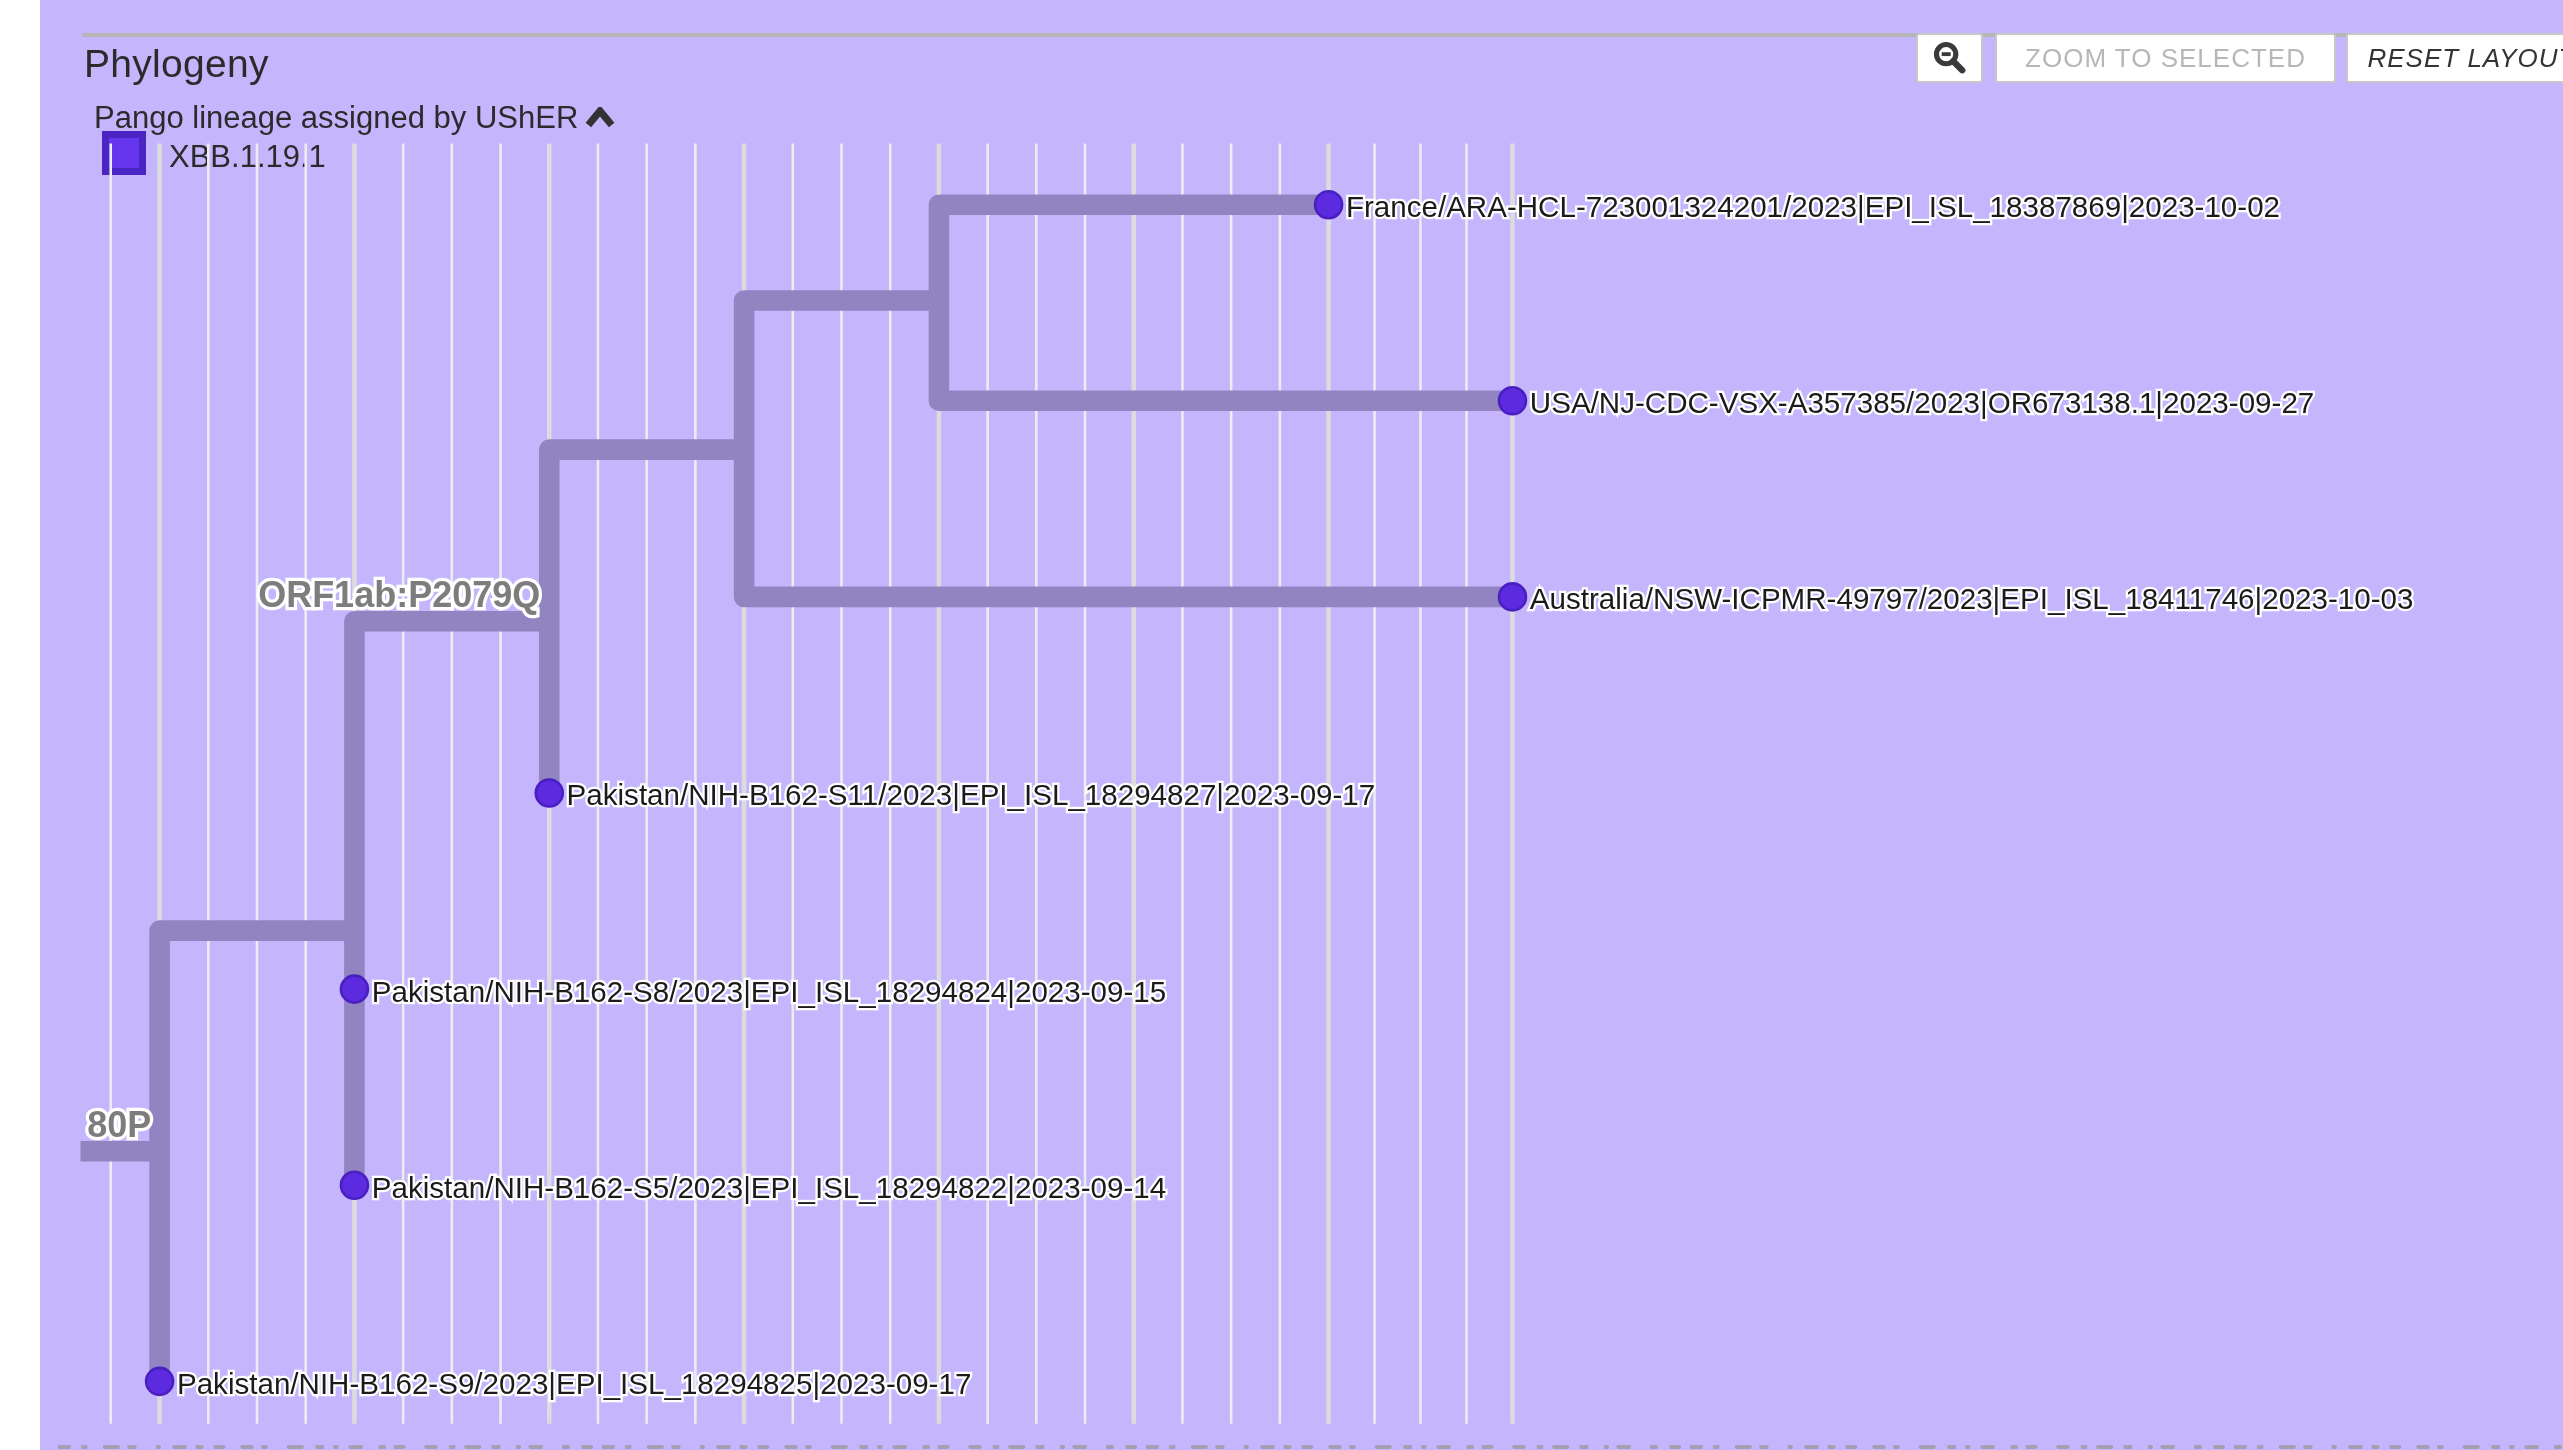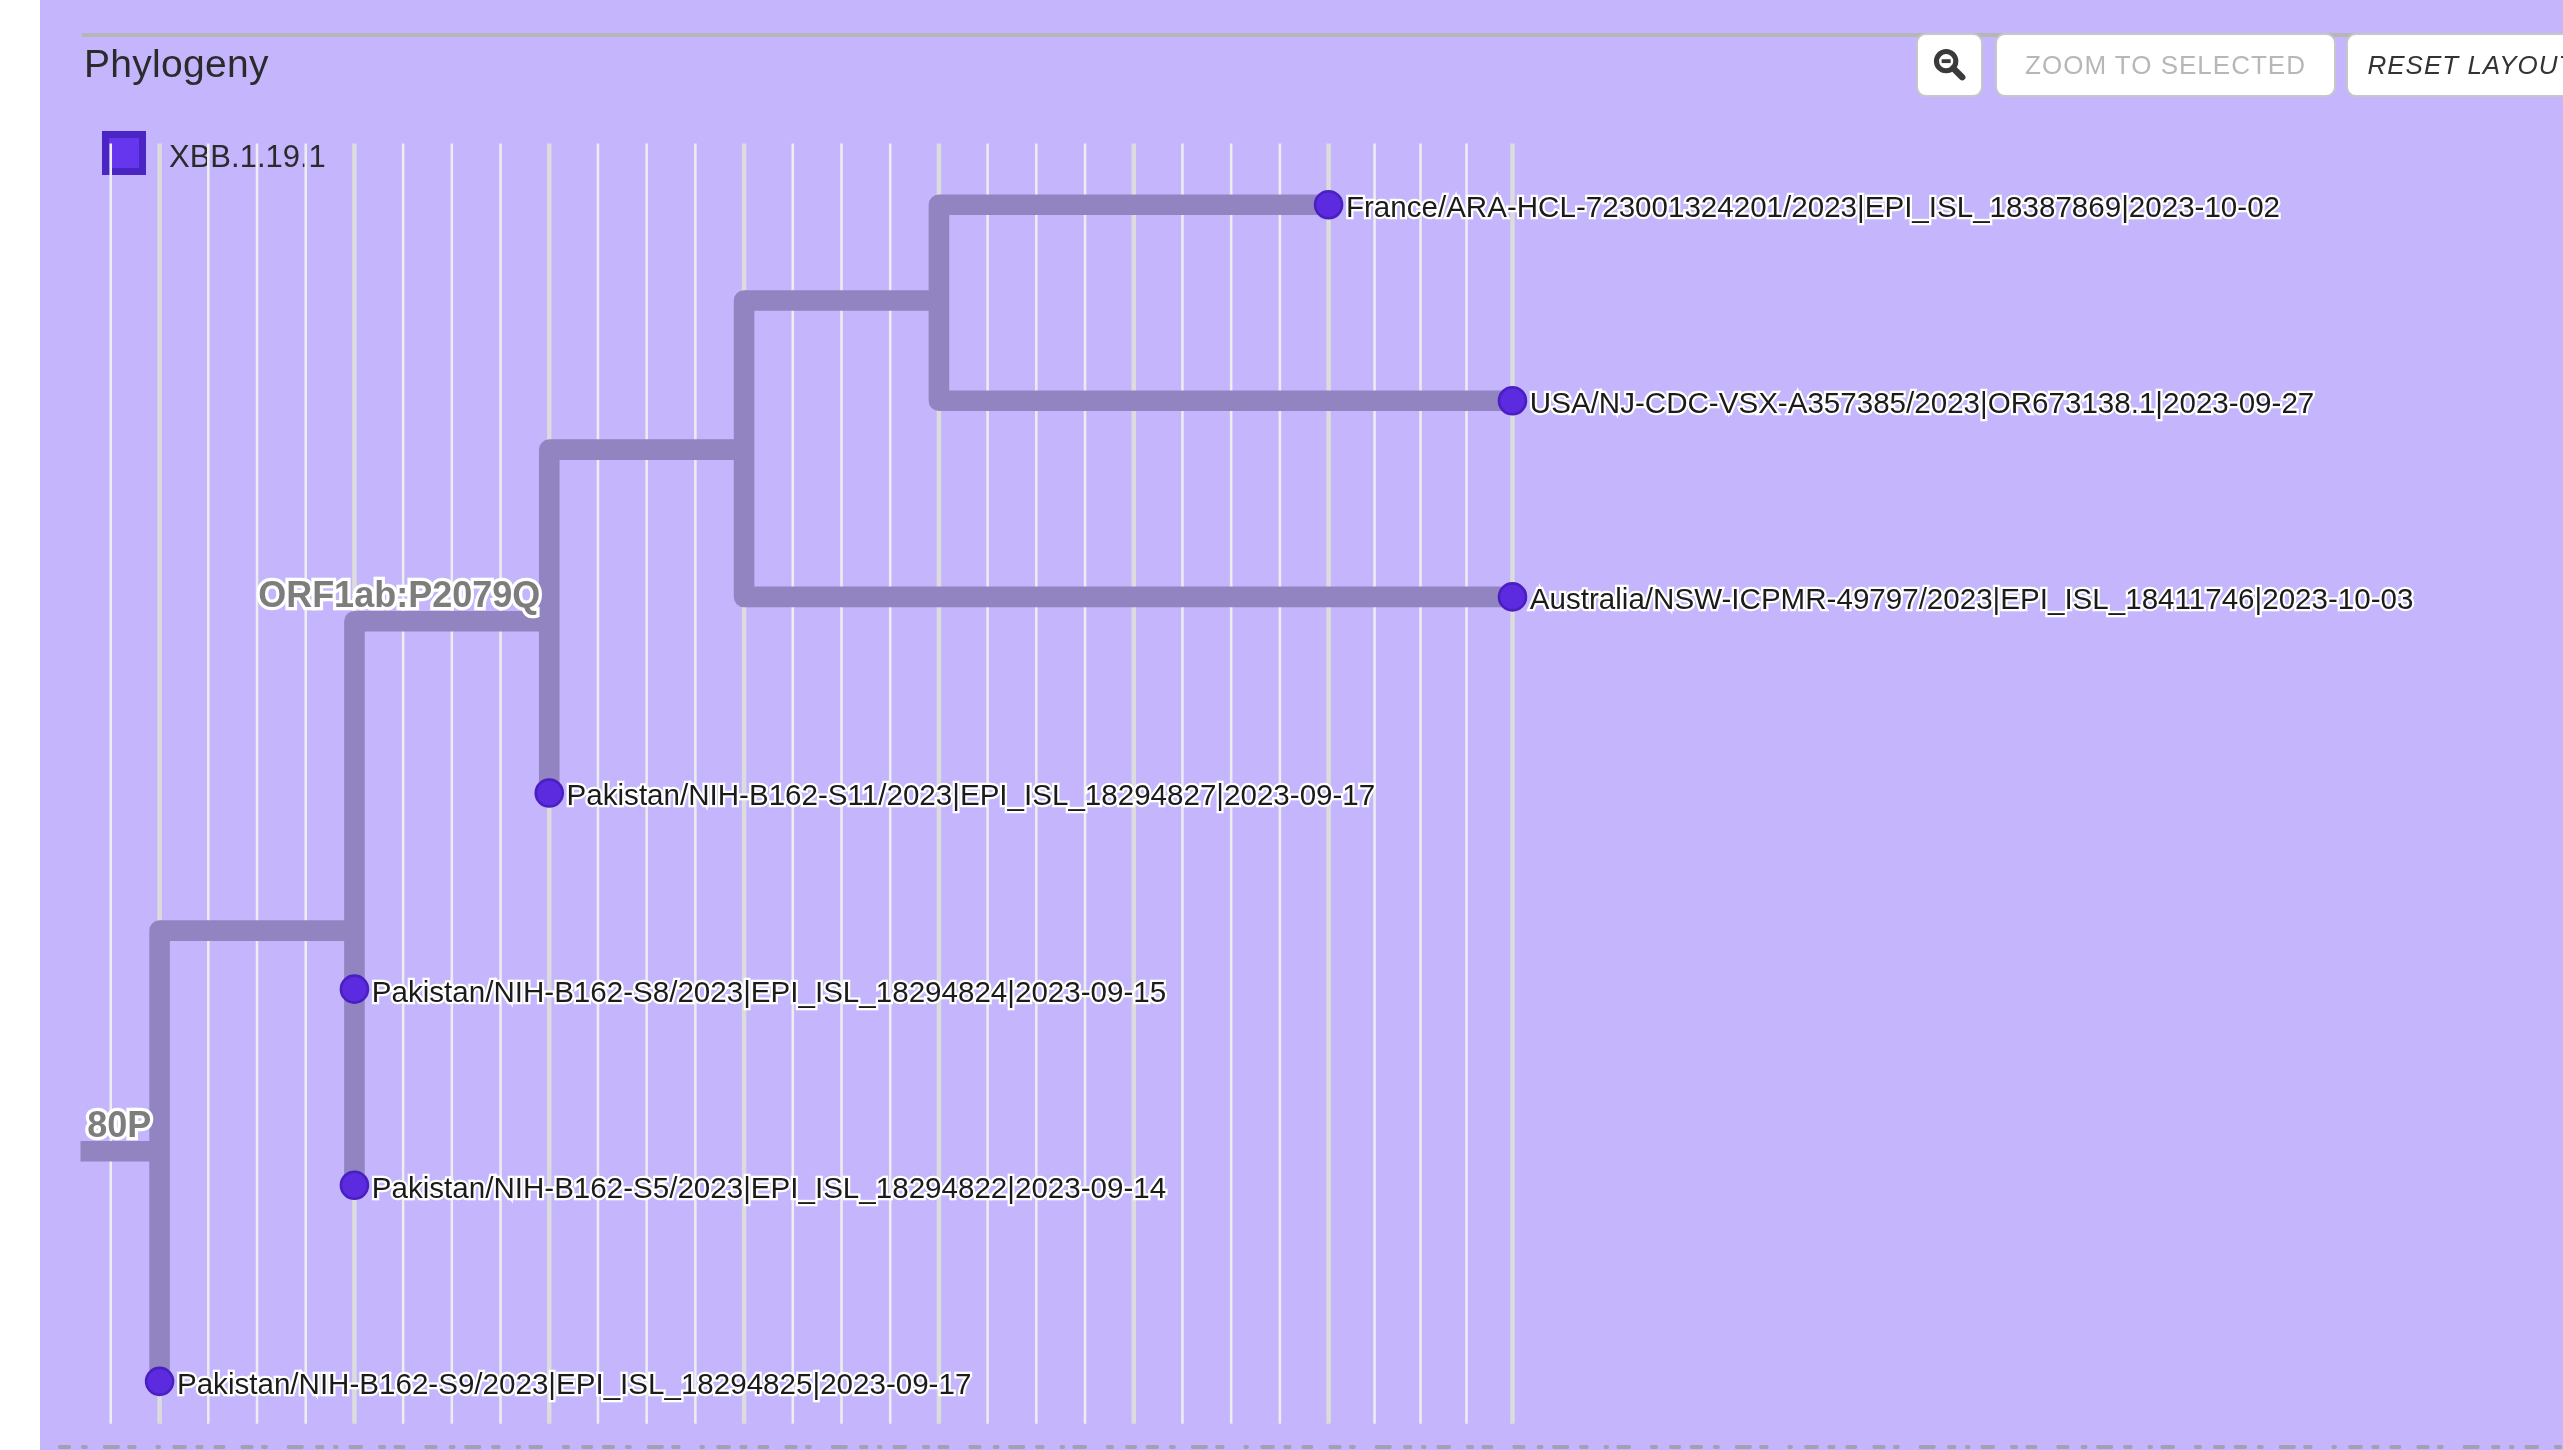--- a/index.html
+++ b/index.html
@@ -6,37 +6,43 @@
   .page{position:relative;width:2563px;height:1451px;background:#c4b5fd;overflow:hidden;
         font-family:"Liberation Sans",sans-serif;margin-left:40px;}
   .top-border{position:absolute;left:42px;top:33px;width:2514px;height:3.9px;background:#b6b6b6;}
   .title{position:absolute;left:44px;top:42px;font-size:39px;color:#2b2b2b;letter-spacing:0.3px;}
   .subtitle-row{position:absolute;left:54px;top:100px;display:flex;align-items:center;gap:6.4px;}
   .subtitle{font-size:31px;color:#2b2b2b;}
   .caret{width:30px;height:22px;display:block;cursor:pointer;}
   .legend-row{position:absolute;left:62px;top:131px;display:flex;align-items:flex-end;}
   .legend-swatch{width:30px;height:30px;background:#6636EE;border:7px solid #4B24C4;cursor:pointer;}
   .legend-label{margin-left:23px;font-size:31px;color:#2b2b2b;}
-  .btn{position:absolute;top:33px;height:64px;box-sizing:border-box;background:#fff;
-       border:2.6px solid #c7c7c7;border-radius:10px;display:flex;align-items:center;justify-content:center;
+  .btn{position:absolute;top:33px;height:50px;box-sizing:border-box;background:#fff;
+       border:2.6px solid #c7c7c7;border-radius:3px;display:flex;align-items:center;justify-content:center;
        font-size:26px;letter-spacing:1px;cursor:pointer;}
   .btn-zoom-out{left:1876px;width:67px;}
   .btn-zoom-selected{left:1955px;width:341px;color:#b7b7b7;}
   .btn-reset{left:2306px;width:251px;color:#333333;font-style:italic;}
   .tree-svg{position:absolute;left:0;top:0;}
 </style>
 </head>
 <body>
 
 <div class="page">
 
   <div class="top-border"></div>
 
   <div class="title">Phylogeny</div>
 
+  <div class="subtitle-row">
+    <span class="subtitle">Pango lineage assigned by UShER</span>
+    <svg class="caret" viewBox="0 0 46 34">
+      <polyline points="5,28 23,6 41,28" fill="none" stroke="#333333" stroke-width="11" stroke-linecap="butt"></polyline>
+    </svg>
+  </div>
 
   <div class="legend-row">
     <div class="legend-swatch"></div>
     <div class="legend-label">XBB.1.19.1</div>
   </div>
 
   <div class="btn btn-zoom-out">
     <svg width="36" height="36" viewBox="0 0 56 56">
       <circle cx="22" cy="22" r="15" fill="none" stroke="#3a3a3a" stroke-width="8"></circle>
       <line x1="15" y1="22" x2="29" y2="22" stroke="#3a3a3a" stroke-width="6"></line>

